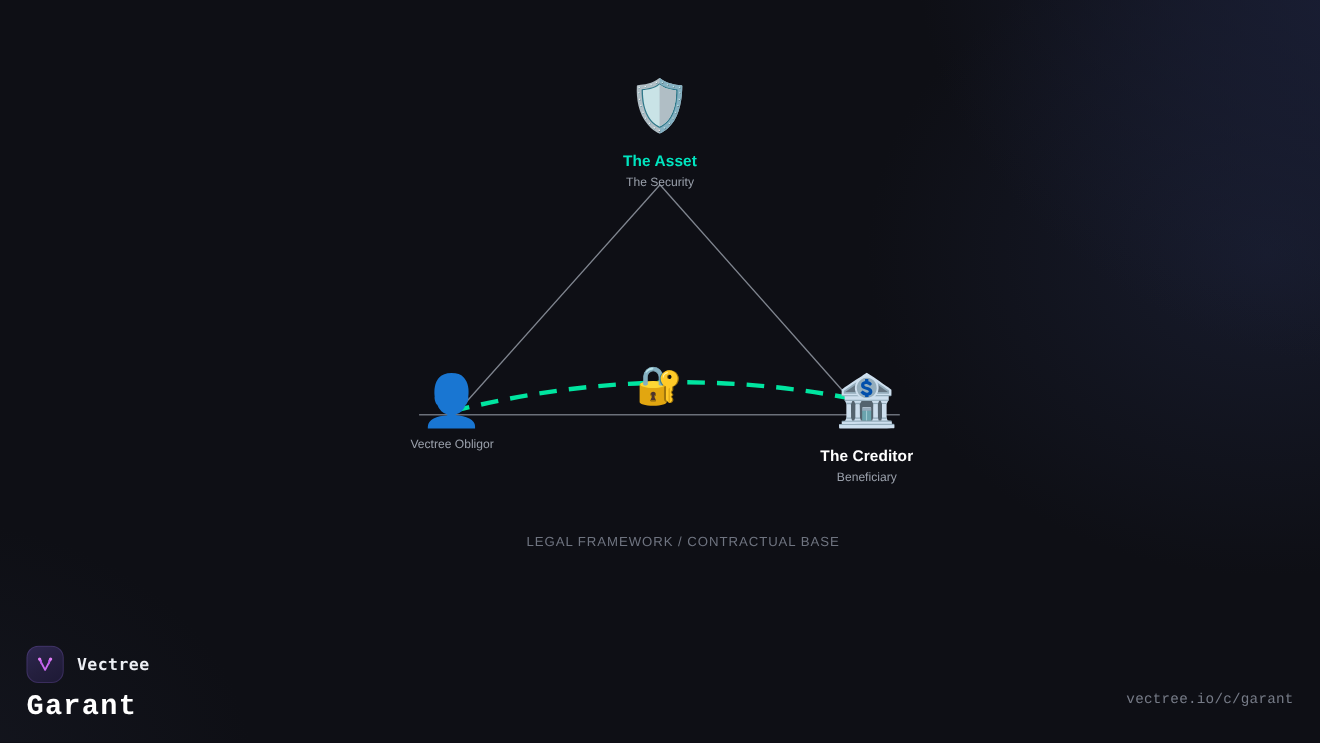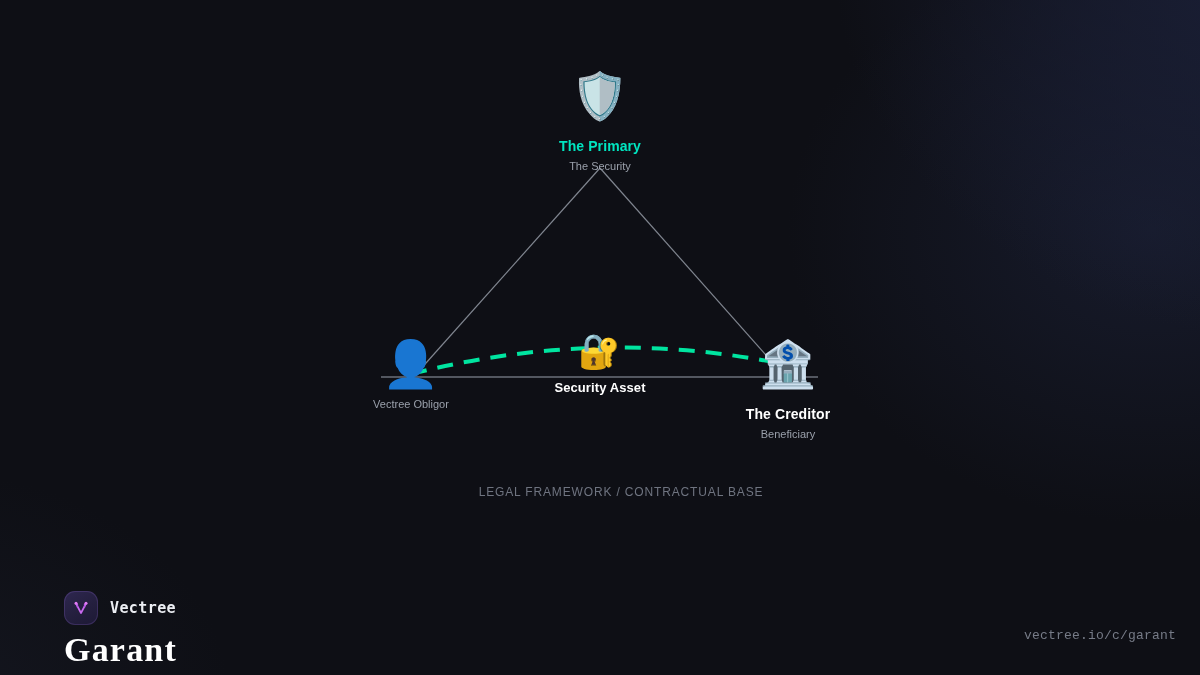--- a/index.html
+++ b/index.html
@@ -72,21 +72,21 @@
     font-size:12px;
     letter-spacing:.85px;
     color:#6f7480;
     white-space:nowrap;
     padding-left:42px;
   }
 
   
   #brand {
     position:absolute;
-    left:24px; bottom:8px;margin-left:40px;
+    left:24px; bottom:20px;
   }
   #brand-row {
     display:flex;
     align-items:center;
     gap:12px;
     margin-bottom:8px;
   }
   #brand-logo {
     width:34px; height:34px;
     border-radius:11px;
@@ -96,22 +96,22 @@
     flex:none;
   }
   #brand-name {
     font-family:"DejaVu Sans Mono", monospace;
     font-size:15px;
     font-weight:bold;
     color:#eceef3;
     letter-spacing:.4px;
   }
   #brand-title {
-    font-family:Liberation Serif, serif;
-    font-size:34px;
+    font-family:Liberation Mono, monospace;
+    font-size:26px;
     font-weight:bold;
     color:#ffffff;
     letter-spacing:1.2px;
     line-height:1;
   }
   #url {
     position:absolute;
     right:24px; bottom:32px;
     font-family:Liberation Mono, monospace;
     font-size:13px;
@@ -126,27 +126,26 @@
 
   <svg id="edges" viewBox="0 0 1200 675">
     <line x1="600" y1="168" x2="418" y2="372" stroke="#808690" stroke-width="1.2"></line>
     <line x1="600" y1="168" x2="781" y2="372" stroke="#808690" stroke-width="1.2"></line>
     <line x1="381" y1="377" x2="818" y2="377" stroke="#6b707a" stroke-width="1.4"></line>
     <path d="M 411 374 Q 600 326 788 365" fill="none" stroke="#00e5a0" stroke-width="4" stroke-linecap="butt" stroke-dasharray="16 11"></path>
   </svg>
 
   <div class="node" id="node-garant">
     <span class="node-icon">🛡️</span>
-    <div class="node-title accent">The Primary</div>
+    <div class="node-title accent">The Asset</div>
     <div class="node-sub">The Security</div>
   </div>
 
   <div class="node" id="node-asset">
     <span class="node-icon">🔐</span>
-    <div class="node-title">Security Asset</div>
   </div>
 
   <div class="node" id="node-debtor">
     <span class="node-icon">👤</span>
     <div class="node-sub">Vectree Obligor</div>
   </div>
 
   <div class="node" id="node-creditor">
     <span class="node-icon">🏦</span>
     <div class="node-title">The Creditor</div>

